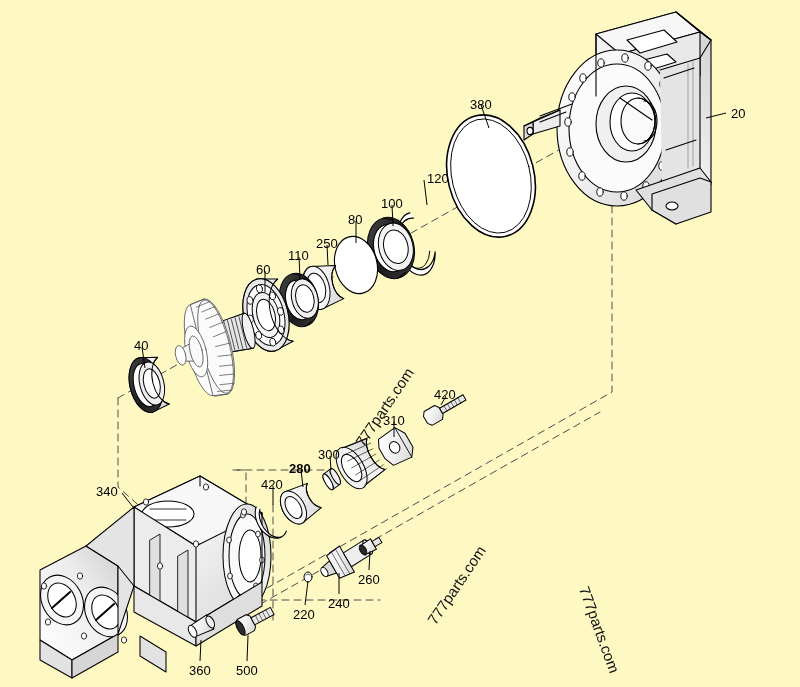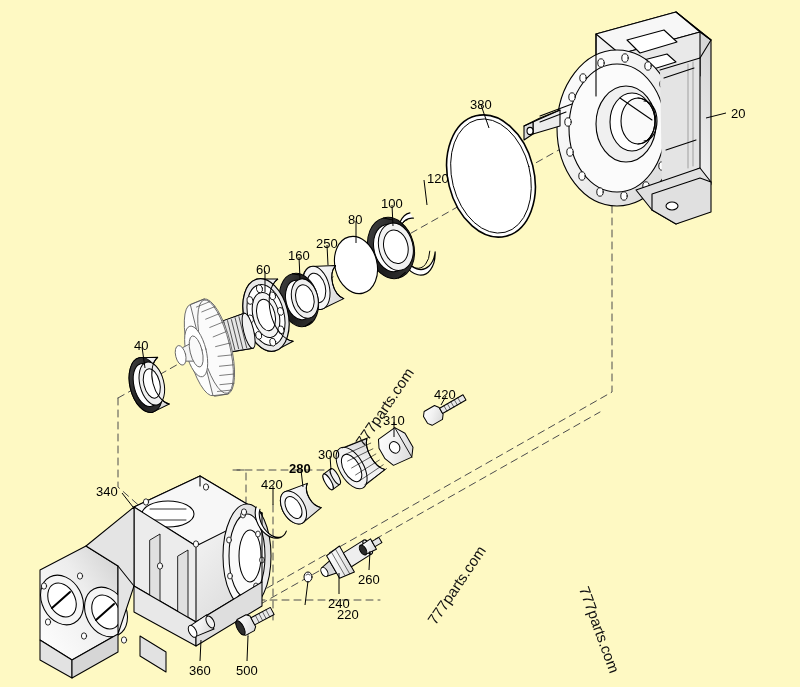--- a/index.html
+++ b/index.html
@@ -425,30 +425,30 @@
       </g>
 </svg>
 
 <div id="labels">
       <div class="lbl" style="left: 731px; top: 106px;">20</div>
       <div class="lbl" style="left: 470px; top: 97px; text-align: right;">380</div>
       <div class="lbl" style="left: 412px; top: 171px; margin-left: 15px;">120</div>
       <div class="lbl" style="left: 381px; top: 196px;">100</div>
       <div class="lbl" style="left: 348px; top: 212px;">80</div>
       <div class="lbl" style="left: 316px; top: 236px;">250</div>
-      <div class="lbl" style="left: 288px; top: 248px;">160</div>
+      <div class="lbl" style="left: 288px; top: 248px;">110</div>
       <div class="lbl" style="left: 256px; top: 262px;">60</div>
       <div class="lbl" style="left: 134px; top: 338px;">40</div>
       <div class="lbl" style="left: 96px; top: 484px;">340</div>
       <div class="lbl" style="left: 261px; top: 477px;">420</div>
       <div class="lbl" style="left: 289px; top: 461px; font-weight: bold;">280</div>
       <div class="lbl" style="left: 318px; top: 447px;">300</div>
       <div class="lbl" style="left: 383px; top: 413px;">310</div>
       <div class="lbl" style="left: 434px; top: 387px;">420</div>
-      <div class="lbl" style="left: 293px; top: 607px; margin-left: 44px;">220</div>
+      <div class="lbl" style="left: 293px; top: 607px;">220</div>
       <div class="lbl" style="left: 328px; top: 596px;">240</div>
       <div class="lbl" style="left: 358px; top: 572px;">260</div>
       <div class="lbl" style="left: 189px; top: 663px;">360</div>
       <div class="lbl" style="left: 236px; top: 663px;">500</div>
     </div>
 
 <div id="watermarks">
       <div class="wm" style="left: 352px; top: 440px; transform: rotate(-56deg);">777parts.com</div>
       <div class="wm" style="left: 424px; top: 618px; transform: rotate(-56deg);">777parts.com</div>
       <div class="wm" style="left: 592px; top: 584px; transform: rotate(70deg);">777parts.com</div>

